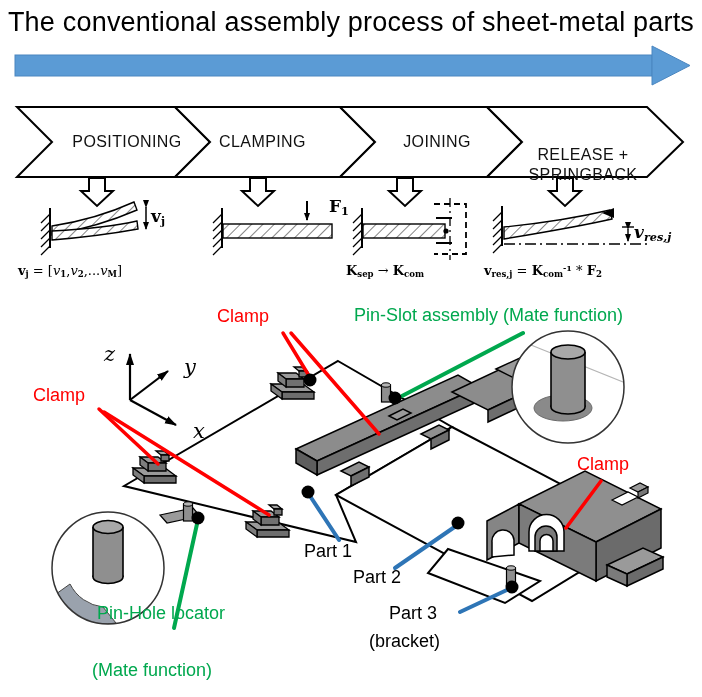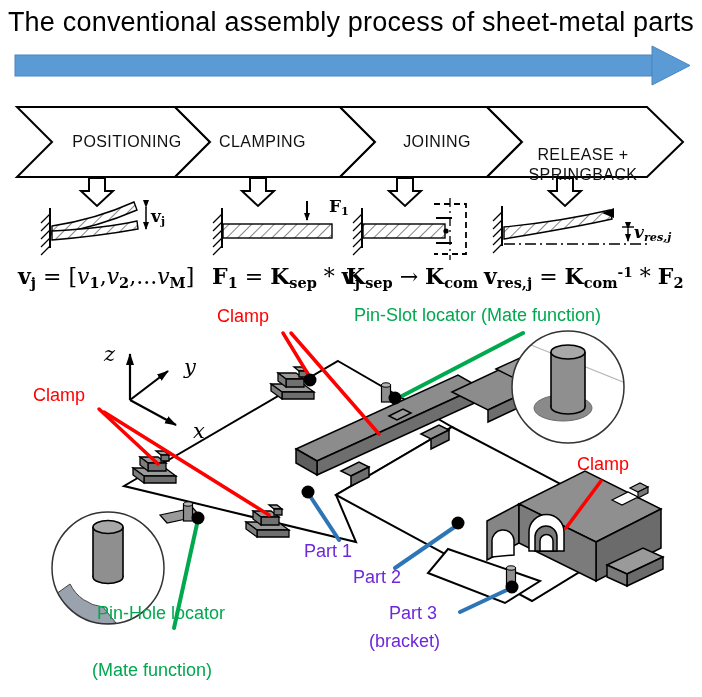--- a/index.html
+++ b/index.html
@@ -4,31 +4,31 @@
 <style>
   html,body{margin:0;padding:0;background:#fff;}
   .canvas{position:relative;width:702px;height:697px;background:#fff;overflow:hidden;
           font-family:"Liberation Sans",sans-serif;color:#000;}
   .canvas > svg{position:absolute;left:0;top:0;}
   .ttl{position:absolute;left:0;right:0;top:7px;text-align:center;font-size:27px;
        letter-spacing:.2px;color:#000;}
   .chev{position:absolute;top:107px;height:70px;display:flex;align-items:center;
         justify-content:center;text-align:center;font-size:16px;line-height:1.25;
         letter-spacing:.4px;color:#111;}
-  .fm{position:absolute;font-family:"DejaVu Serif",serif;font-size:22px;white-space:nowrap;color:#000;}
+  .fm{position:absolute;font-family:"DejaVu Serif",serif;font-size:13px;white-space:nowrap;color:#000;}
   .sk{position:absolute;font-family:"DejaVu Serif",serif;font-size:17px;font-weight:bold;white-space:nowrap;}
   .tk-b{font-weight:bold;}
   .tk-i{font-style:italic;}
   .tk-n{}
   .tk-sub{font-size:66%;font-weight:bold;vertical-align:-0.28em;}
   .tk-sup{font-size:62%;font-weight:bold;vertical-align:0.5em;}
   .lb{position:absolute;font-size:18px;white-space:nowrap;}
   .lb-red{color:#FF0000;}
   .lb-green{color:#00A84E;}
-  .lb-blue{color:#6d28d9;}
+  .lb-blue{color:#000000;}
   .ax{position:absolute;font-family:"DejaVu Serif",serif;font-style:italic;font-size:21px;color:#000;}
 </style>
 </head>
 <body>
 
 <div class="canvas">
 
 <svg width="702" height="697" viewBox="0 0 702 697">
   <defs>
     <pattern id="hatch" width="8" height="8" patternUnits="userSpaceOnUse" patternTransform="rotate(45)">
@@ -234,37 +234,36 @@
 </svg>
 
 <div class="ttl">The conventional assembly process of sheet-metal parts</div>
 
 <div class="chev" style="left:200px;width:125px;">CLAMPING</div>
 <div class="chev" style="left:60px;width:134px;">POSITIONING</div>
 <div class="chev" style="left:376px;width:122px;">JOINING</div>
 <div class="chev" style="left:524px;width:118px;margin-top:23px;">RELEASE + SPRINGBACK</div>
 
 <div class="fm" style="left:18px;top:263px;"><span class="tk-b">v</span><span class="tk-sub">j</span><span class="tk-n"> = [</span><span class="tk-i">v</span><span class="tk-sub">1</span><span class="tk-n">,</span><span class="tk-i">v</span><span class="tk-sub">2</span><span class="tk-n">,...</span><span class="tk-i">v</span><span class="tk-sub">M</span><span class="tk-n">]</span></div>
-<div class="fm" style="left:212px;top:263px;"><span class="tk-b">F</span><span class="tk-sub">1</span><span class="tk-n"> = </span><span class="tk-b">K</span><span class="tk-sub">sep</span><span class="tk-n"> * </span><span class="tk-b">v</span><span class="tk-sub">j</span></div>
 <div class="fm" style="left:346px;top:263px;"><span class="tk-b">K</span><span class="tk-sub">sep</span><span class="tk-n">  →  </span><span class="tk-b">K</span><span class="tk-sub">com</span></div>
 <div class="fm" style="left:484px;top:263px;"><span class="tk-b">v</span><span class="tk-sub">res,j</span><span class="tk-n"> = </span><span class="tk-b">K</span><span class="tk-sub">com</span><span class="tk-sup">-1</span><span class="tk-n"> * </span><span class="tk-b">F</span><span class="tk-sub">2</span></div>
 
 <div class="sk" style="left:151px;top:206px;text-align:right;"><span class="tk-b">v</span><span class="tk-sub">j</span></div>
 <div class="sk" style="left:286px;top:196px;margin-left:43px;"><span class="tk-b">F</span><span class="tk-sub">1</span></div>
 <div class="sk" style="left:634px;top:222px;font-style:italic;"><span class="tk-b">v</span><span class="tk-sub">res,j</span></div>
 
 <div class="ax" style="left:104px;top:342px;">z</div>
 <div class="ax" style="left:184px;top:355px;">y</div>
 <div class="ax" style="left:193px;top:419px;">x</div>
 
 <div class="lb lb-red" style="left:217px;top:306px;">Clamp</div>
 <div class="lb lb-red" style="left:33px;top:385px;">Clamp</div>
 <div class="lb lb-red" style="left:577px;top:454px;">Clamp</div>
 
-<div class="lb lb-green" style="left:354px;top:305px;">Pin-Slot locator (Mate function)</div>
+<div class="lb lb-green" style="left:354px;top:305px;">Pin-Slot assembly (Mate function)</div>
 <div class="lb lb-green" style="left:97px;top:603px;">Pin-Hole locator</div>
 <div class="lb lb-green" style="left:92px;top:660px;">(Mate function)</div>
 
 <div class="lb lb-blue" style="left:304px;top:541px;">Part 1</div>
 <div class="lb lb-blue" style="left:353px;top:567px;">Part 2</div>
 <div class="lb lb-blue" style="left:389px;top:603px;">Part 3</div>
 <div class="lb lb-blue" style="left:369px;top:631px;">(bracket)</div>
 
 </div>
 

